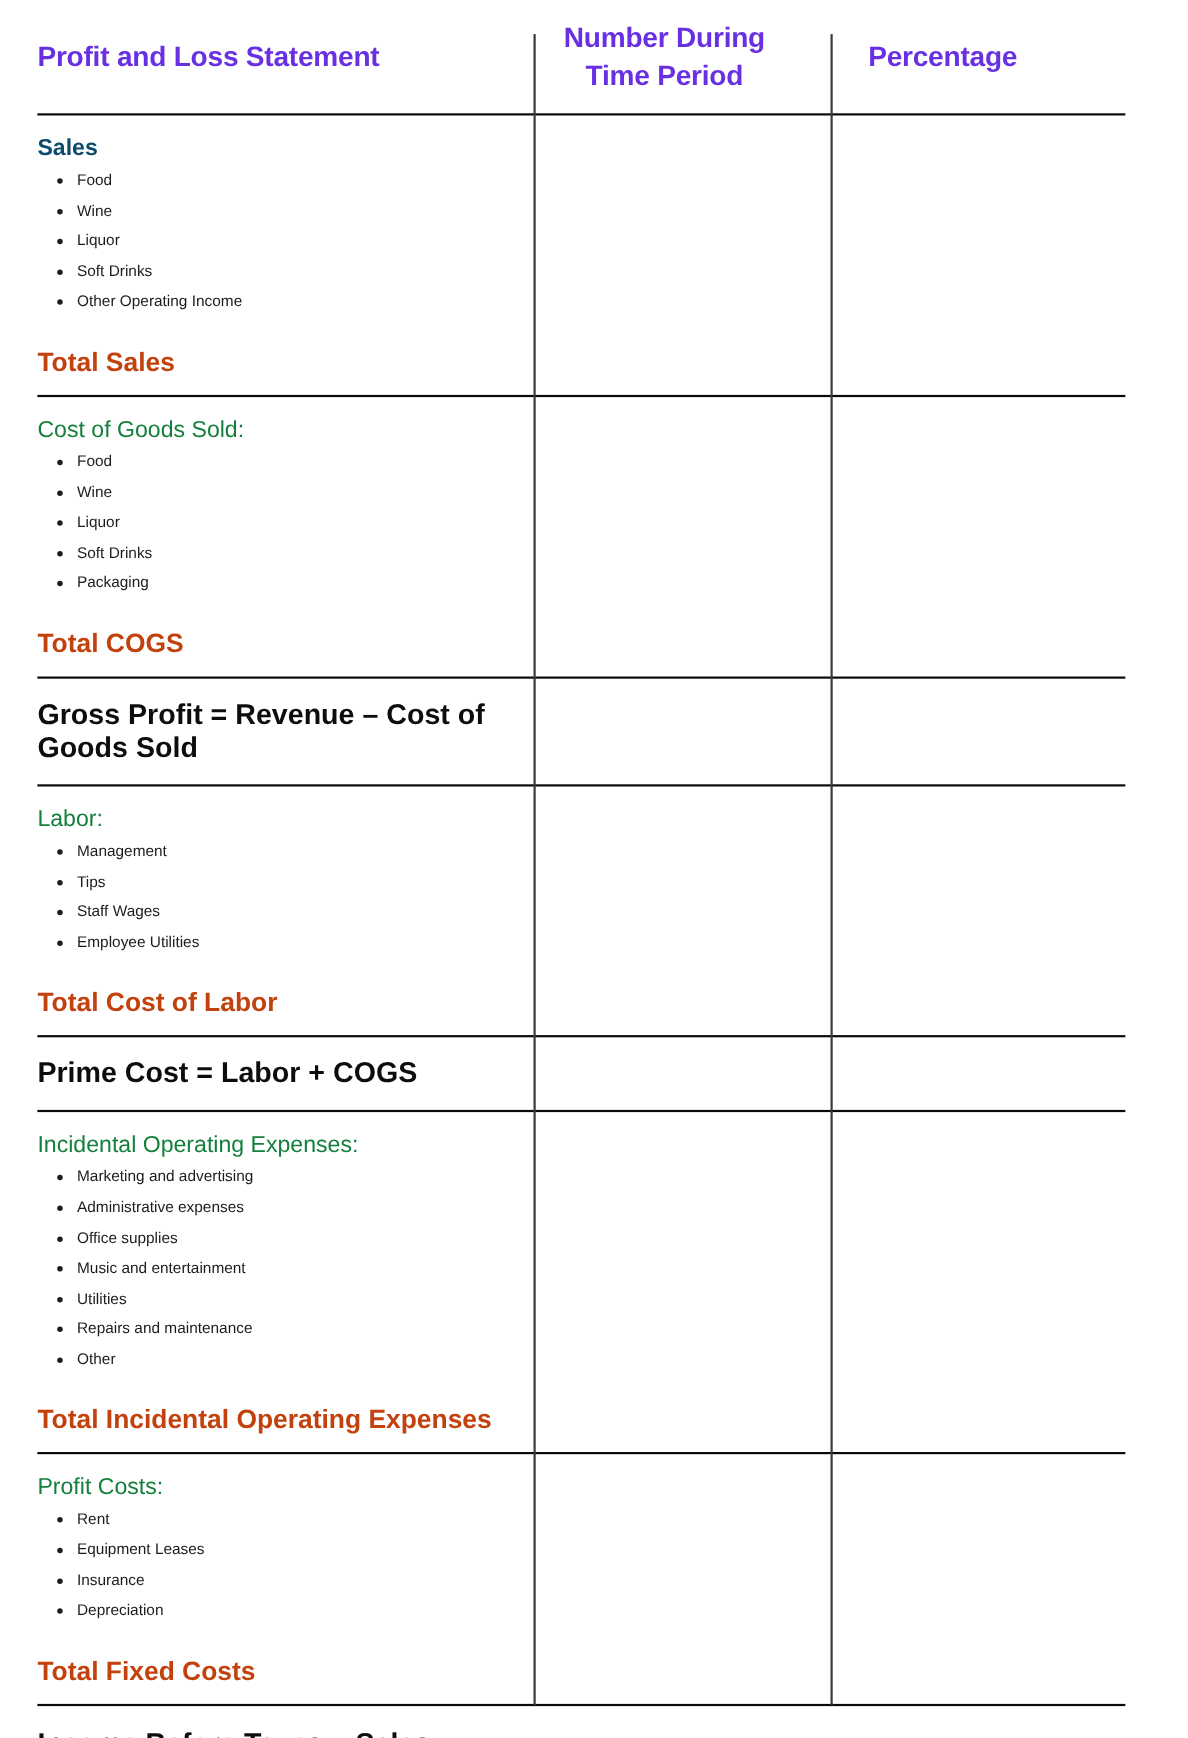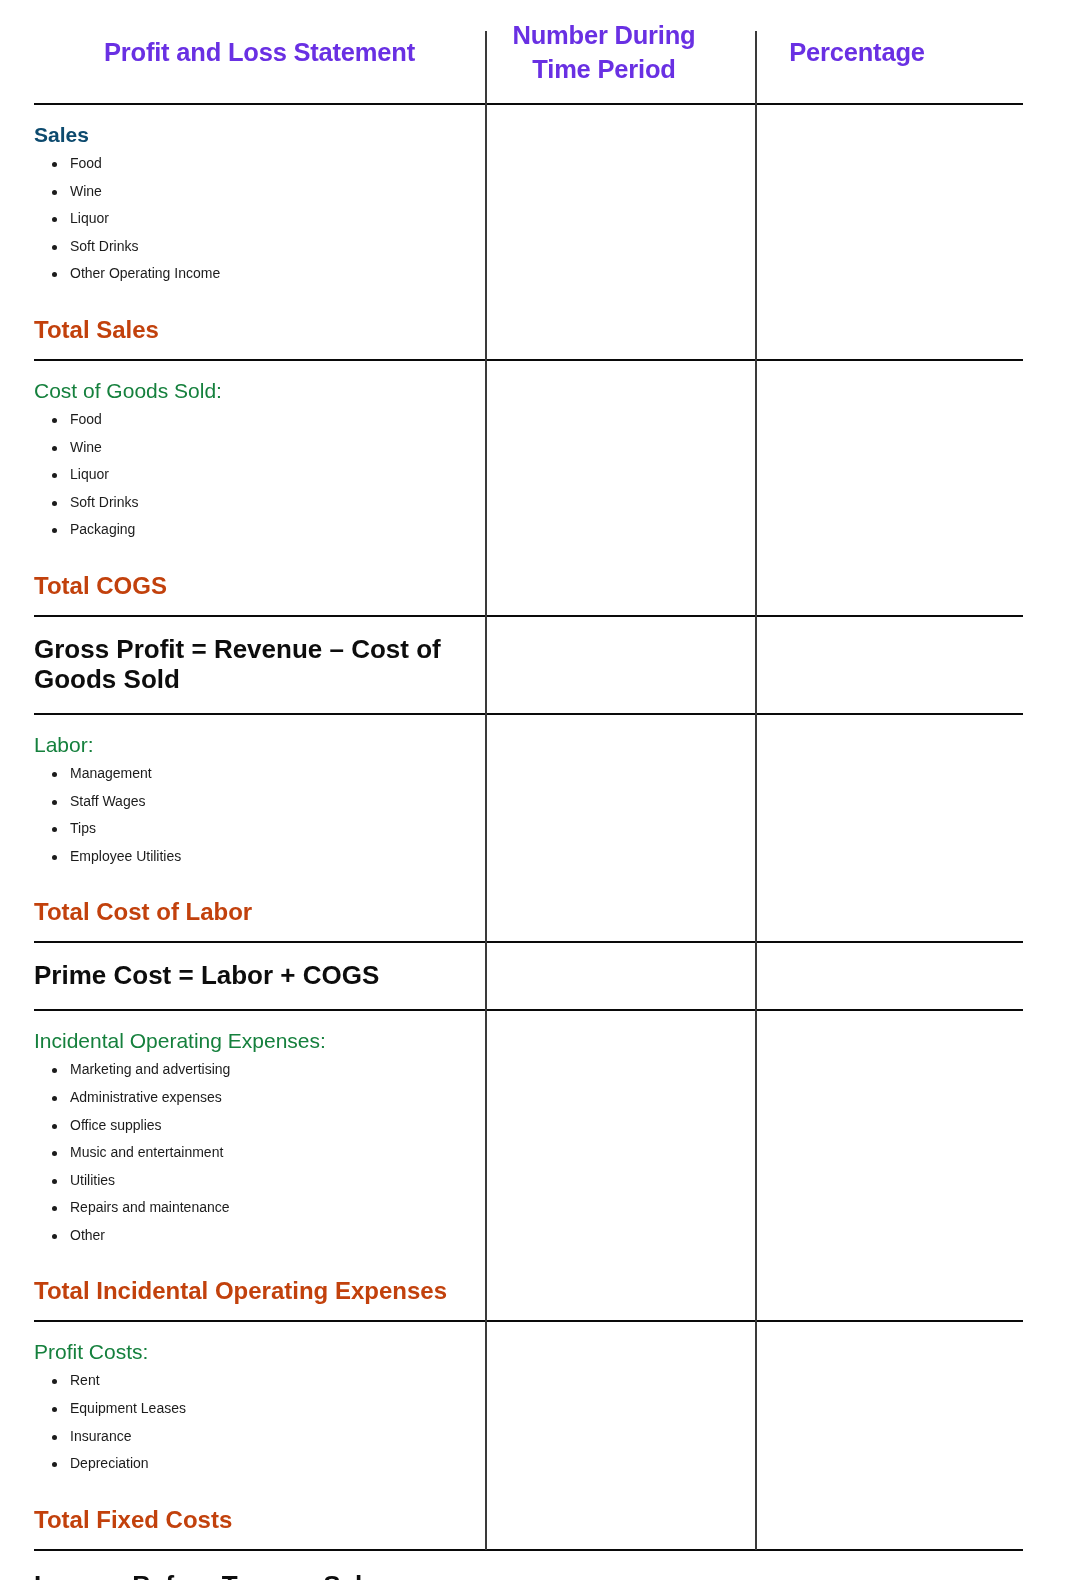--- a/index.html
+++ b/index.html
@@ -66,21 +66,20 @@
 
   
   .header-row {
     height: 103px;
     align-items: center;
   }
   .header-row .cell-label {
     padding: 0;
     display: flex;
     align-items: center;
-    justify-content: center;
   }
   .header-row .cell-number,
   .header-row .cell-percent {
     display: flex;
     align-items: center;
     justify-content: center;
   }
   .hdr-text {
     color: #6930E3;
     font-weight: 700;
@@ -205,22 +204,22 @@
       </div>
       <div class="cell-number"></div>
       <div class="cell-percent"></div>
     </div>
 
     <div class="row ruled group">
       <div class="cell-label">
         <div class="section-title">Labor:</div>
         <ul class="items">
           <li>Management</li>
+          <li>Tips</li>
           <li>Staff Wages</li>
-          <li>Tips</li>
           <li>Employee Utilities</li>
         </ul>
         <div class="total-line">Total Cost of Labor</div>
       </div>
       <div class="cell-number"></div>
       <div class="cell-percent"></div>
     </div>
 
     <div class="row ruled formula">
       <div class="cell-label">

